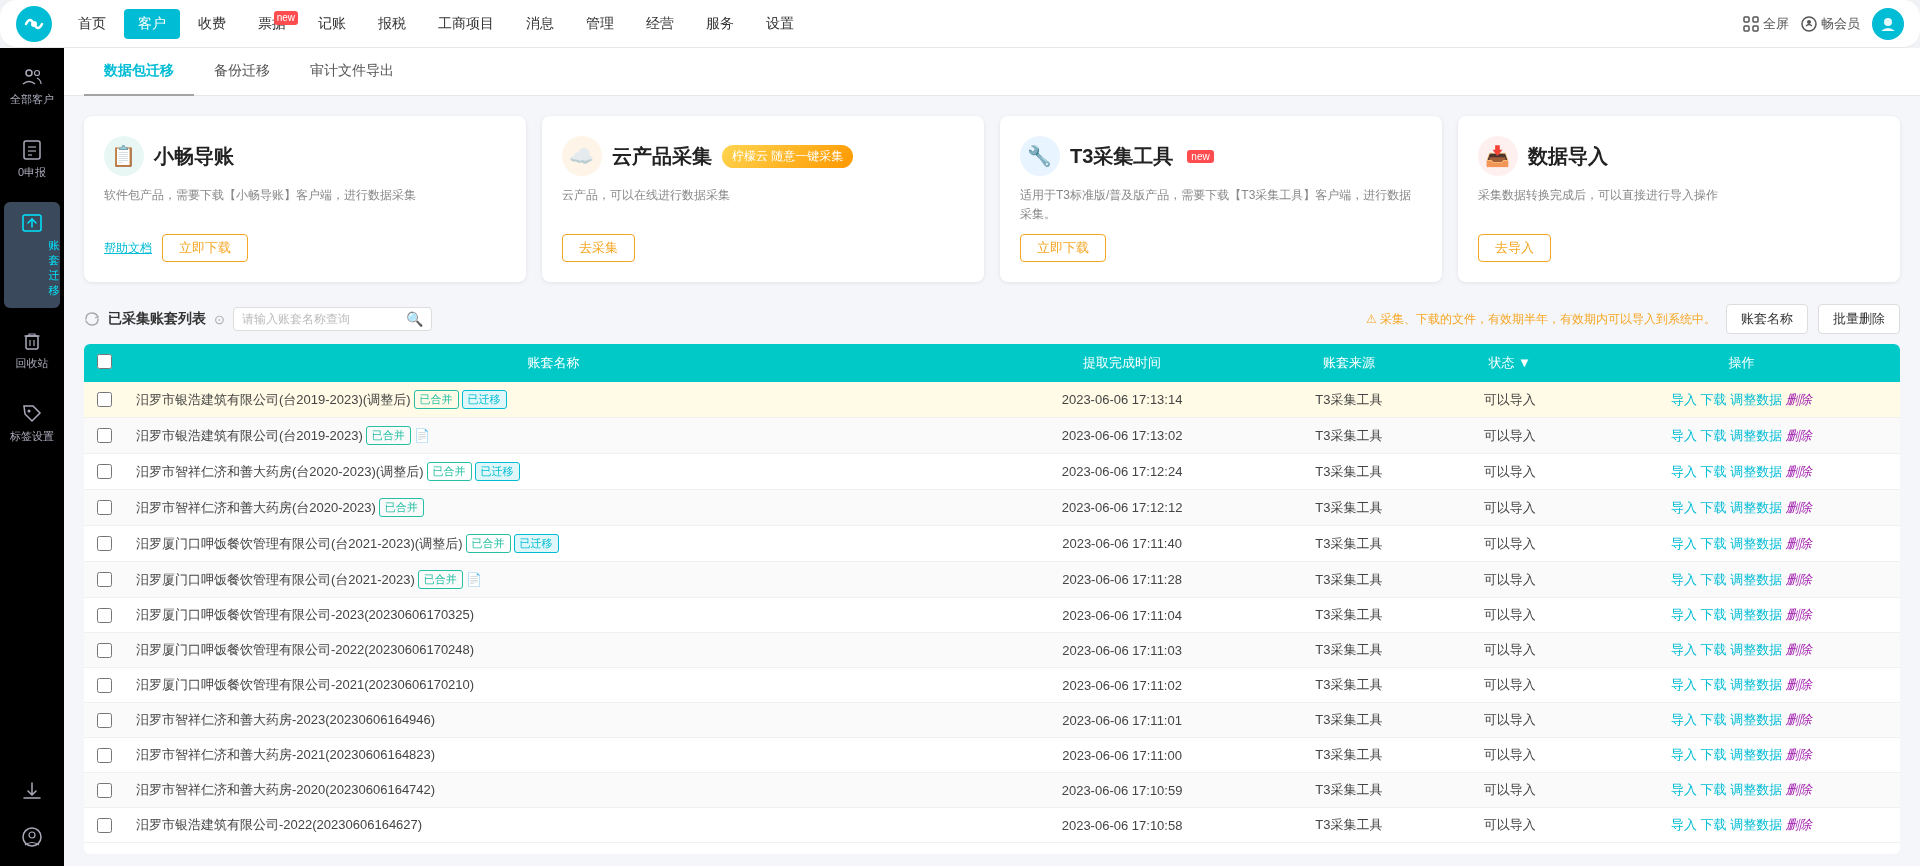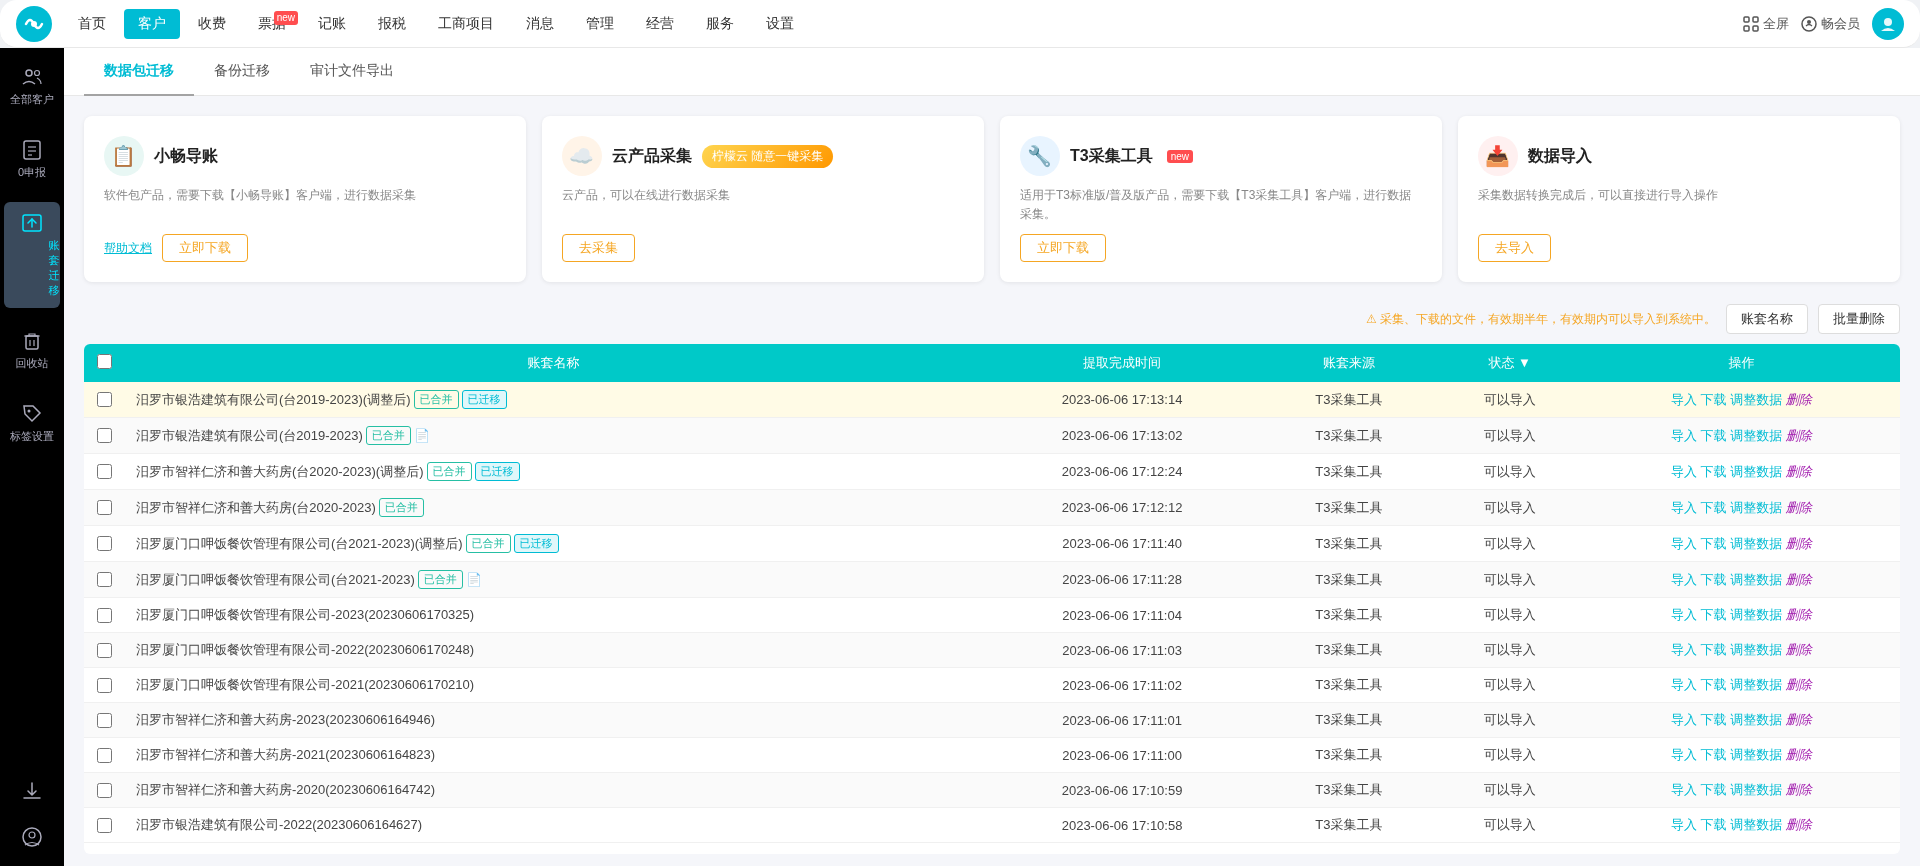--- a/index.html
+++ b/index.html
@@ -70,21 +70,21 @@
       background: #fff; border-radius: 8px; flex: 1; padding: 20px;
       display: flex; flex-direction: column; gap: 10px; min-height: 120px;
       box-shadow: 0 1px 4px rgba(0,0,0,0.08);
     }
     .card-header { display: flex; align-items: center; gap: 10px; }
     .card-icon { width: 40px; height: 40px; border-radius: 50%; display: flex; align-items: center; justify-content: center; font-size: 20px; flex-shrink: 0; }
     .card-icon.green { background: #e8f7f4; color: #26bfa4; }
     .card-icon.orange { background: #fff4e8; color: #f5a623; }
     .card-icon.blue { background: #e8f4ff; color: #4a90e2; }
     .card-icon.red { background: #fff0f0; color: #f55; }
-    .card-title { font-size: 16px; font-weight: bold; color: #222; }
+    .card-title { font-size: 20px; font-weight: bold; color: #222; }
     .card-badge-new {
       background: #ff4d4f; color: #fff; font-size: 10px; padding: 1px 4px;
       border-radius: 3px; margin-left: 4px;
     }
     .card-desc { font-size: 12px; color: #888; line-height: 1.6; }
     .card-actions { display: flex; gap: 10px; margin-top: auto; align-items: center; }
     .card-link { color: #00bcd4; font-size: 12px; cursor: pointer; text-decoration: underline; }
     .card-btn {
       border: 1px solid #f5a623; color: #f5a623; background: #fff;
       padding: 4px 16px; border-radius: 4px; cursor: pointer; font-size: 13px;
@@ -319,20 +319,33 @@
         </div>
         <div class="card-desc">采集数据转换完成后，可以直接进行导入操作</div>
         <div class="card-actions">
           <button class="card-btn">去导入</button>
         </div>
       </div>
     </div>
 
     <div class="table-section">
       <div class="table-toolbar">
+        <div class="table-toolbar-left">
+          <svg width="16" height="16" viewBox="0 0 16 16" fill="none" style="color:#aaa;cursor:pointer;">
+            <path d="M2 8 Q2 2 8 2 Q12 2 14 6" stroke="#aaa" stroke-width="1.5" fill="none" stroke-linecap="round"></path>
+            <polyline points="12,3 14,6 11,7" stroke="#aaa" stroke-width="1.2" fill="none"></polyline>
+            <path d="M14 8 Q14 14 8 14 Q4 14 2 10" stroke="#aaa" stroke-width="1.5" fill="none" stroke-linecap="round"></path>
+          </svg>
+          <span class="toolbar-title">已采集账套列表</span>
+          <span style="color:#aaa;cursor:pointer;font-size:13px;">⊙</span>
+          <div class="search-box">
+            <input type="text" placeholder="请输入账套名称查询" style="">
+            <span class="search-icon">🔍</span>
+          </div>
+        </div>
         <div class="table-toolbar-right">
           <span class="toolbar-tip">⚠ 采集、下载的文件，有效期半年，有效期内可以导入到系统中。</span>
           <button class="toolbar-btn">账套名称</button>
           <button class="toolbar-btn">批量删除</button>
         </div>
       </div>
 
       <div class="table-wrap">
         <table>
           <thead>

